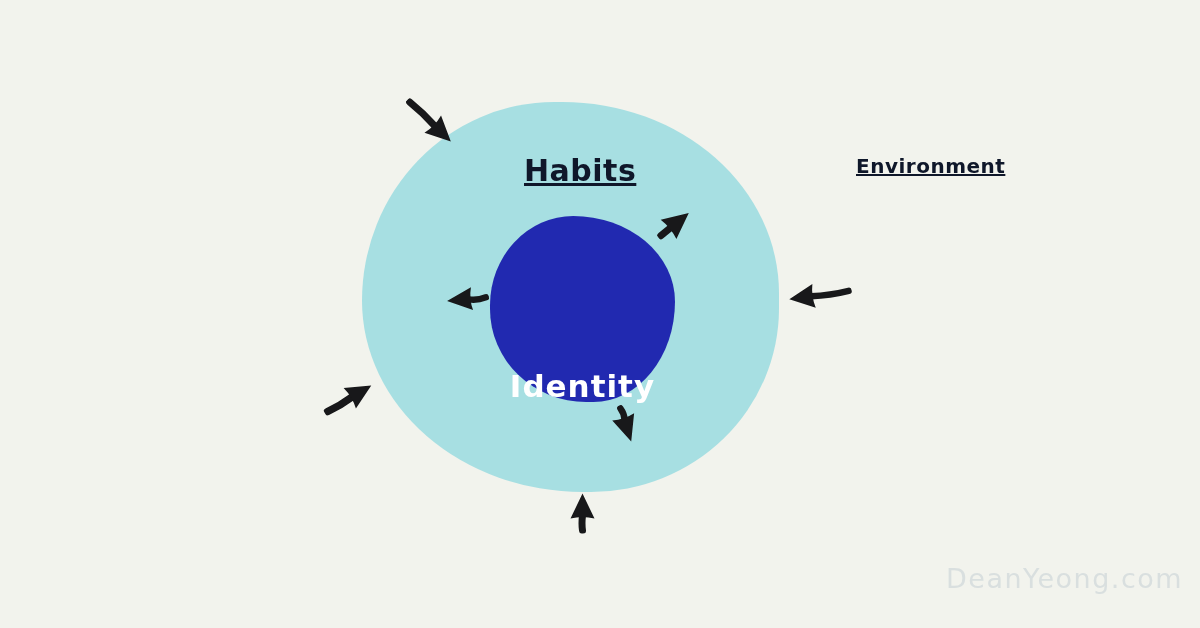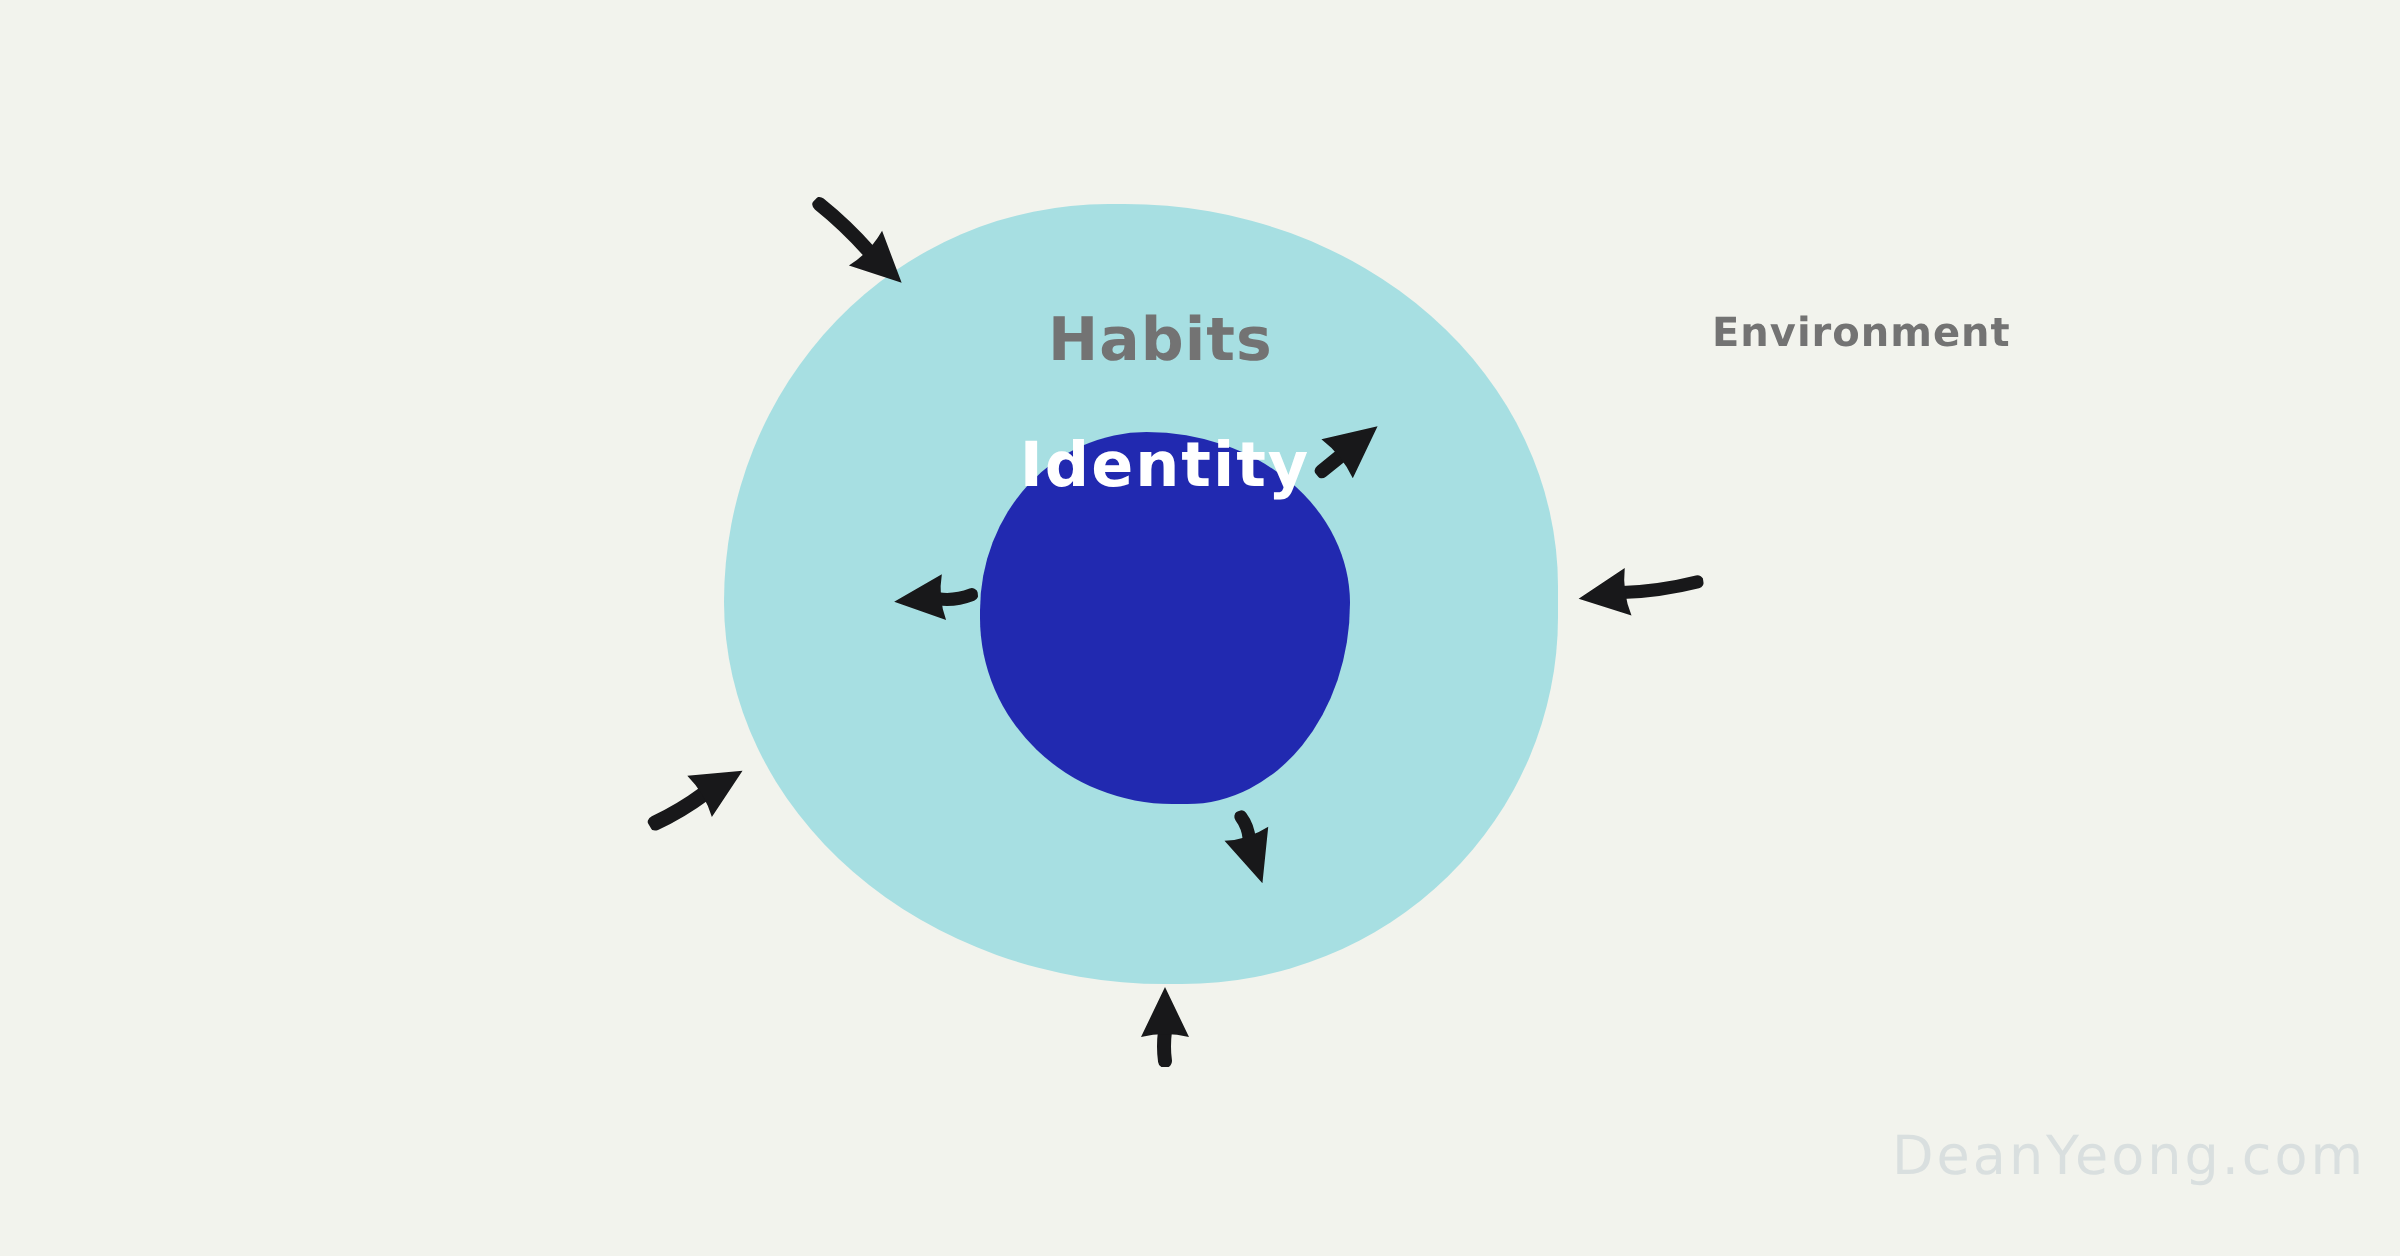--- a/index.html
+++ b/index.html
@@ -27,31 +27,32 @@
   }
   .identity-core {
     position: absolute;
     left: 490px;
     top: 216px;
     width: 185px;
     height: 186px;
     background: #2129b0;
     border-radius: 45% 55% 44% 52% / 48% 46% 54% 50%;
     display: flex;
-    align-items: flex-start;
+    align-items: flex-end;
     justify-content: center;
   }
 
   
   .label {
     position: absolute;
     font-weight: bold;
-    color: #737373;
+    color: #0f172a;
     white-space: nowrap;
     line-height: 1;
+    text-decoration: underline;
   }
   .habits-label {
     left: 524px;
     top: 156px;
     font-size: 30px;
     letter-spacing: 0.5px;
   }
   .environment-label {
     left: 856px;
     top: 156px;

